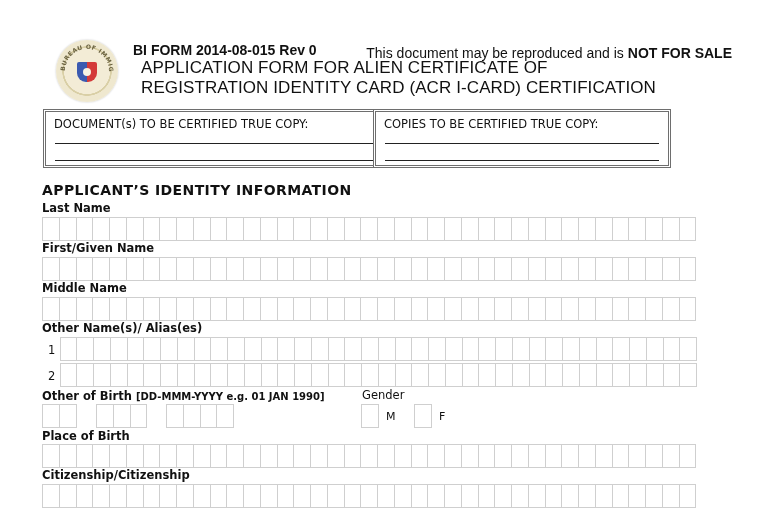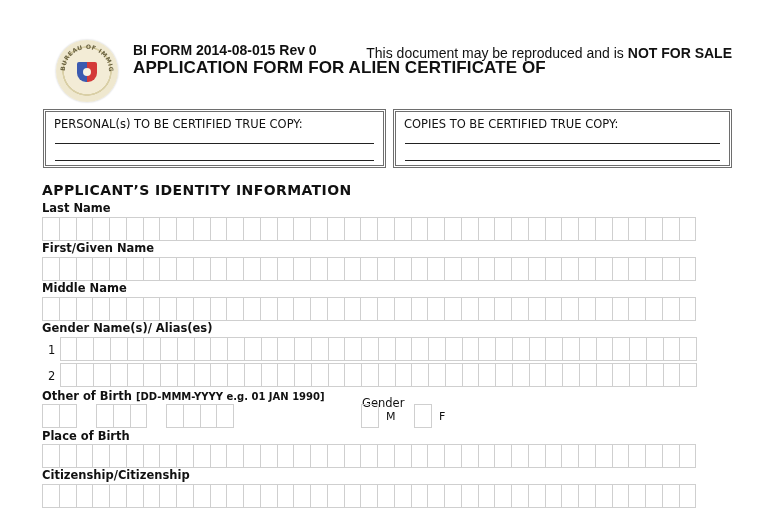--- a/index.html
+++ b/index.html
@@ -11,41 +11,41 @@
       box-shadow: 0 0 2px rgba(0,0,0,0.25); }
     .logo .shield { position: absolute; left: 21px; top: 22px; width: 20px; height: 20px; border-radius: 2px 2px 9px 9px; overflow: hidden; }
     .logo .shield .b { position: absolute; left: 0; top: 0; width: 10px; height: 20px; background: #3b5ab0; }
     .logo .shield .r { position: absolute; left: 10px; top: 0; width: 10px; height: 20px; background: #d43a3a; }
     .logo .shield .w { position: absolute; left: 6px; top: 6px; width: 8px; height: 8px; background: #f7f2e2; border-radius: 50%; }
     .logo .ring-text { position: absolute; left: 0; top: 0; width: 62px; height: 62px; }
 
     .form-code { position: absolute; left: 133px; top: 42px; font-family: "Liberation Sans", sans-serif; font-weight: bold; font-size: 14px; }
     .notice { position: absolute; right: 36px; top: 45px; font-family: "Liberation Sans", sans-serif; font-size: 14px; }
     .notice b { font-weight: bold; }
-    .title { position: absolute; left: 133px; top: 58px; font-family: "Liberation Sans", sans-serif; font-weight: bold; font-size: 17px; line-height: 20px; letter-spacing: 0.1px; }
+    .title { position: absolute; left: 141px; top: 58px; font-family: "Liberation Sans", sans-serif; font-weight: normal; font-size: 17px; line-height: 20px; letter-spacing: 0.1px; }
 
     .cert-box { position: absolute; top: 109px; height: 59px; border: 3px double #6e6e6e; background: #fff; }
     .cert-box.left { left: 43px; width: 343px; }
-    .cert-box.right { left: 393px; width: 339px; }
+    .cert-box.right { left: 373px; width: 298px; }
     .cert-box .lbl { position: absolute; left: 8px; top: 5px; font-size: 11.5px; }
     .cert-box .line { position: absolute; left: 9px; right: 9px; height: 0; border-top: 1px solid #222; }
     .cert-box .line.l1 { top: 31px; }
     .cert-box .line.l2 { top: 48px; }
 
     .section-title { position: absolute; left: 42px; top: 182px; font-weight: bold; font-size: 14px; letter-spacing: 0.4px; }
     .field-label { position: absolute; left: 42px; font-size: 11.5px; font-weight: bold; }
     .field-label .hint { font-size: 10px; margin-top: 30px; }
 
     .boxrow { position: absolute; display: flex; height: 24px; }
     .boxrow .cell { width: 17.75px; height: 24px; border: 1px solid #cfcfcf; margin-left: -1px; background: #fff; }
     .boxrow .cell:first-child { margin-left: 0; }
 
     .row-num { position: absolute; left: 48px; font-size: 11.5px; }
 
-    .gender-label { position: absolute; left: 362px; top: 388px; font-size: 11.5px; margin-top: 8px; }
+    .gender-label { position: absolute; left: 362px; top: 388px; font-size: 11.5px; }
     .gender-box { position: absolute; top: 404px; width: 18px; height: 24px; border: 1px solid #cfcfcf; }
     .gender-text { position: absolute; top: 410px; font-size: 11px; }
   </style>
 </head>
 <body>
 
 <div class="logo">
   <svg class="ring-text" viewBox="0 0 62 62">
     <defs>
         <path id="arc" d="M 9 31 A 22 22 0 1 1 53 31"></path>
@@ -58,24 +58,25 @@
     <div class="b"></div>
       <div class="r"></div>
       <div class="w"></div>
   </div>
 </div>
 
 <div class="form-code">BI FORM 2014-08-015 Rev 0</div>
 <div class="notice"><span>This document may be reproduced and is </span><b>NOT FOR SALE</b></div>
 <div class="title">
   <div>APPLICATION FORM FOR ALIEN CERTIFICATE OF</div>
+  <div>REGISTRATION IDENTITY CARD (ACR I-CARD) CERTIFICATION</div>
 </div>
 
 <div class="cert-box left">
-  <div class="lbl">PERSONAL(s) TO BE CERTIFIED TRUE COPY:</div>
+  <div class="lbl">DOCUMENT(s) TO BE CERTIFIED TRUE COPY:</div>
   <div class="line l1"></div>
   <div class="line l2"></div>
 </div>
 <div class="cert-box right">
   <div class="lbl">COPIES TO BE CERTIFIED TRUE COPY:</div>
   <div class="line l1"></div>
   <div class="line l2"></div>
 </div>
 
 <div class="section-title">APPLICANT’S IDENTITY INFORMATION</div>
@@ -202,21 +203,21 @@
     <div class="cell"></div>
     <div class="cell"></div>
     <div class="cell"></div>
     <div class="cell"></div>
     <div class="cell"></div>
     <div class="cell"></div>
     <div class="cell"></div>
     <div class="cell"></div>
   </div>
 
-<div class="field-label" style="top:321px">Gender Name(s)/ Alias(es)</div>
+<div class="field-label" style="top:321px">Other Name(s)/ Alias(es)</div>
 <div class="row-num" style="top:343px">1</div>
 <div class="boxrow" style="left:59.5px; top:337px">
     <div class="cell"></div>
     <div class="cell"></div>
     <div class="cell"></div>
     <div class="cell"></div>
     <div class="cell"></div>
     <div class="cell"></div>
     <div class="cell"></div>
     <div class="cell"></div>

